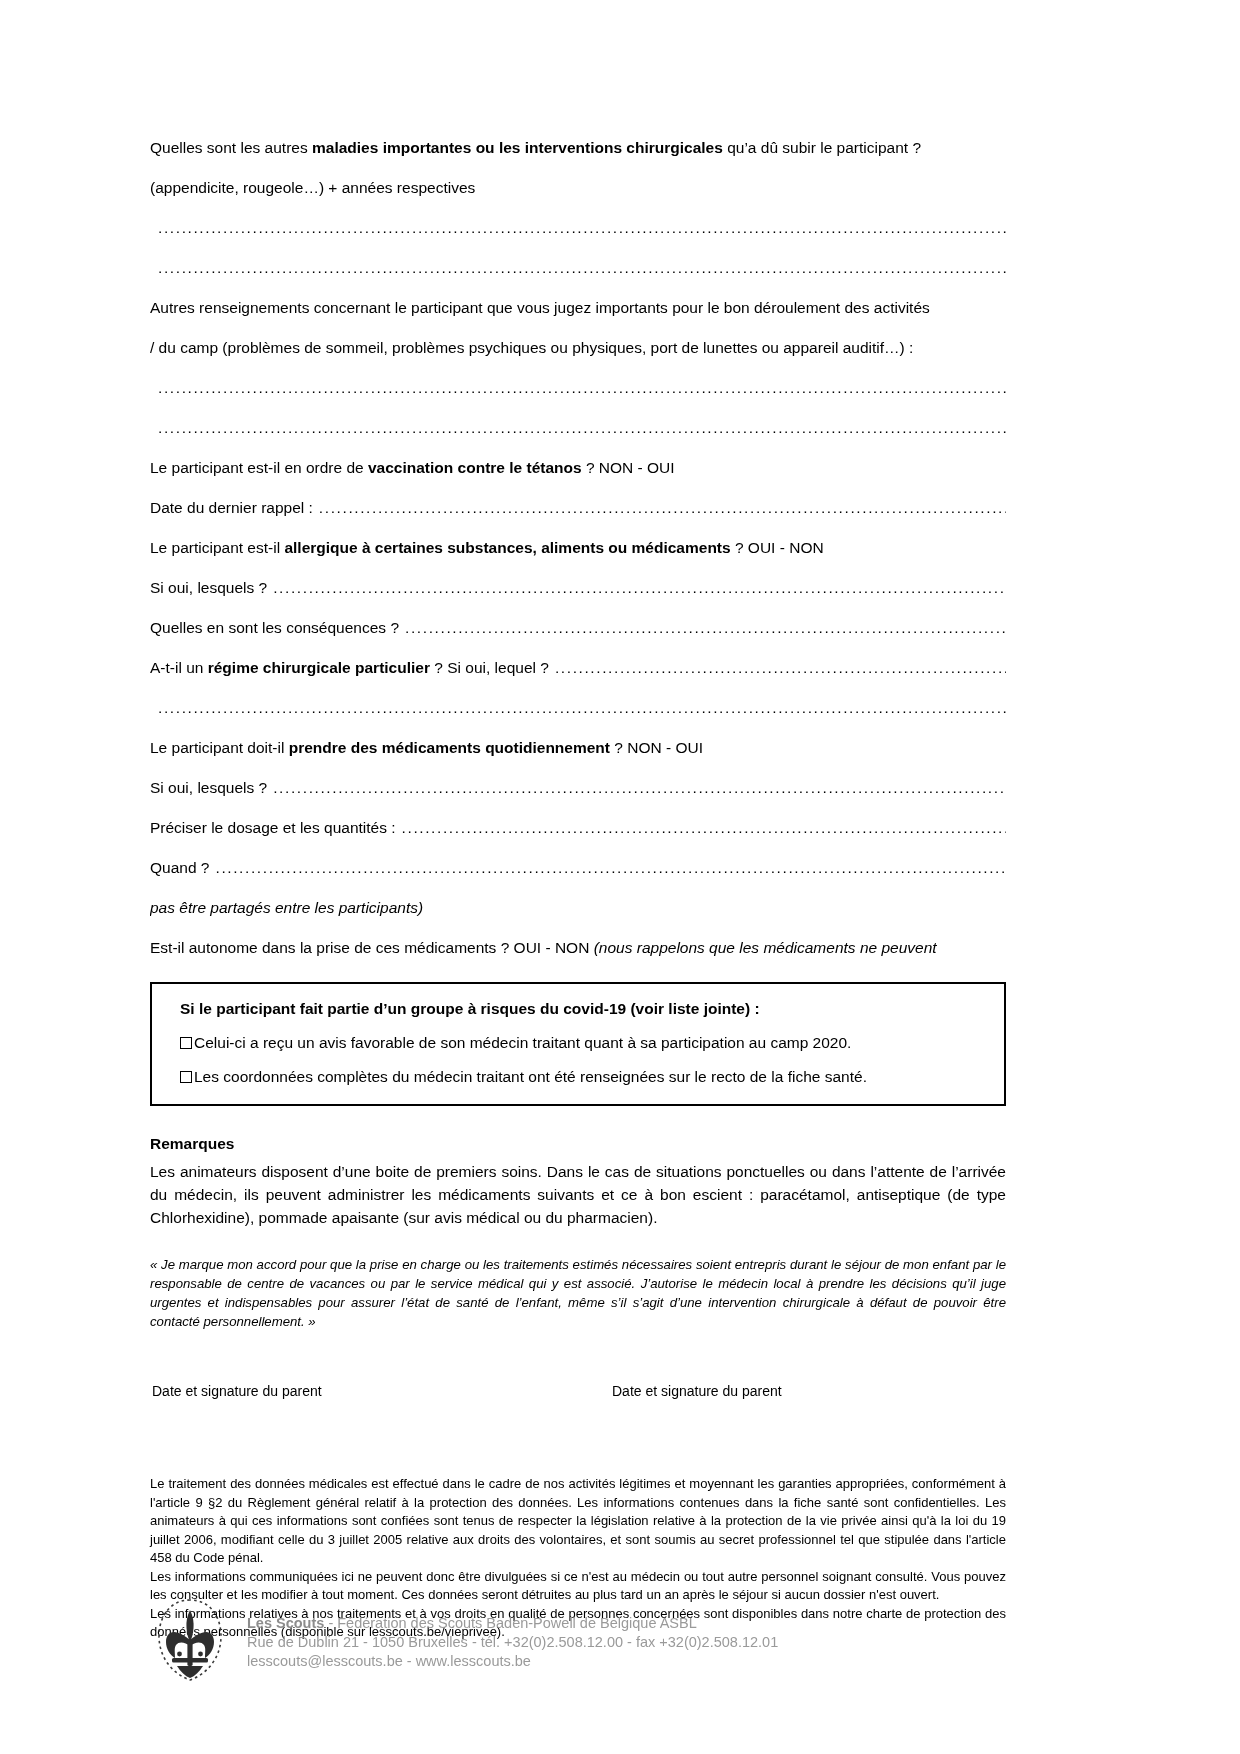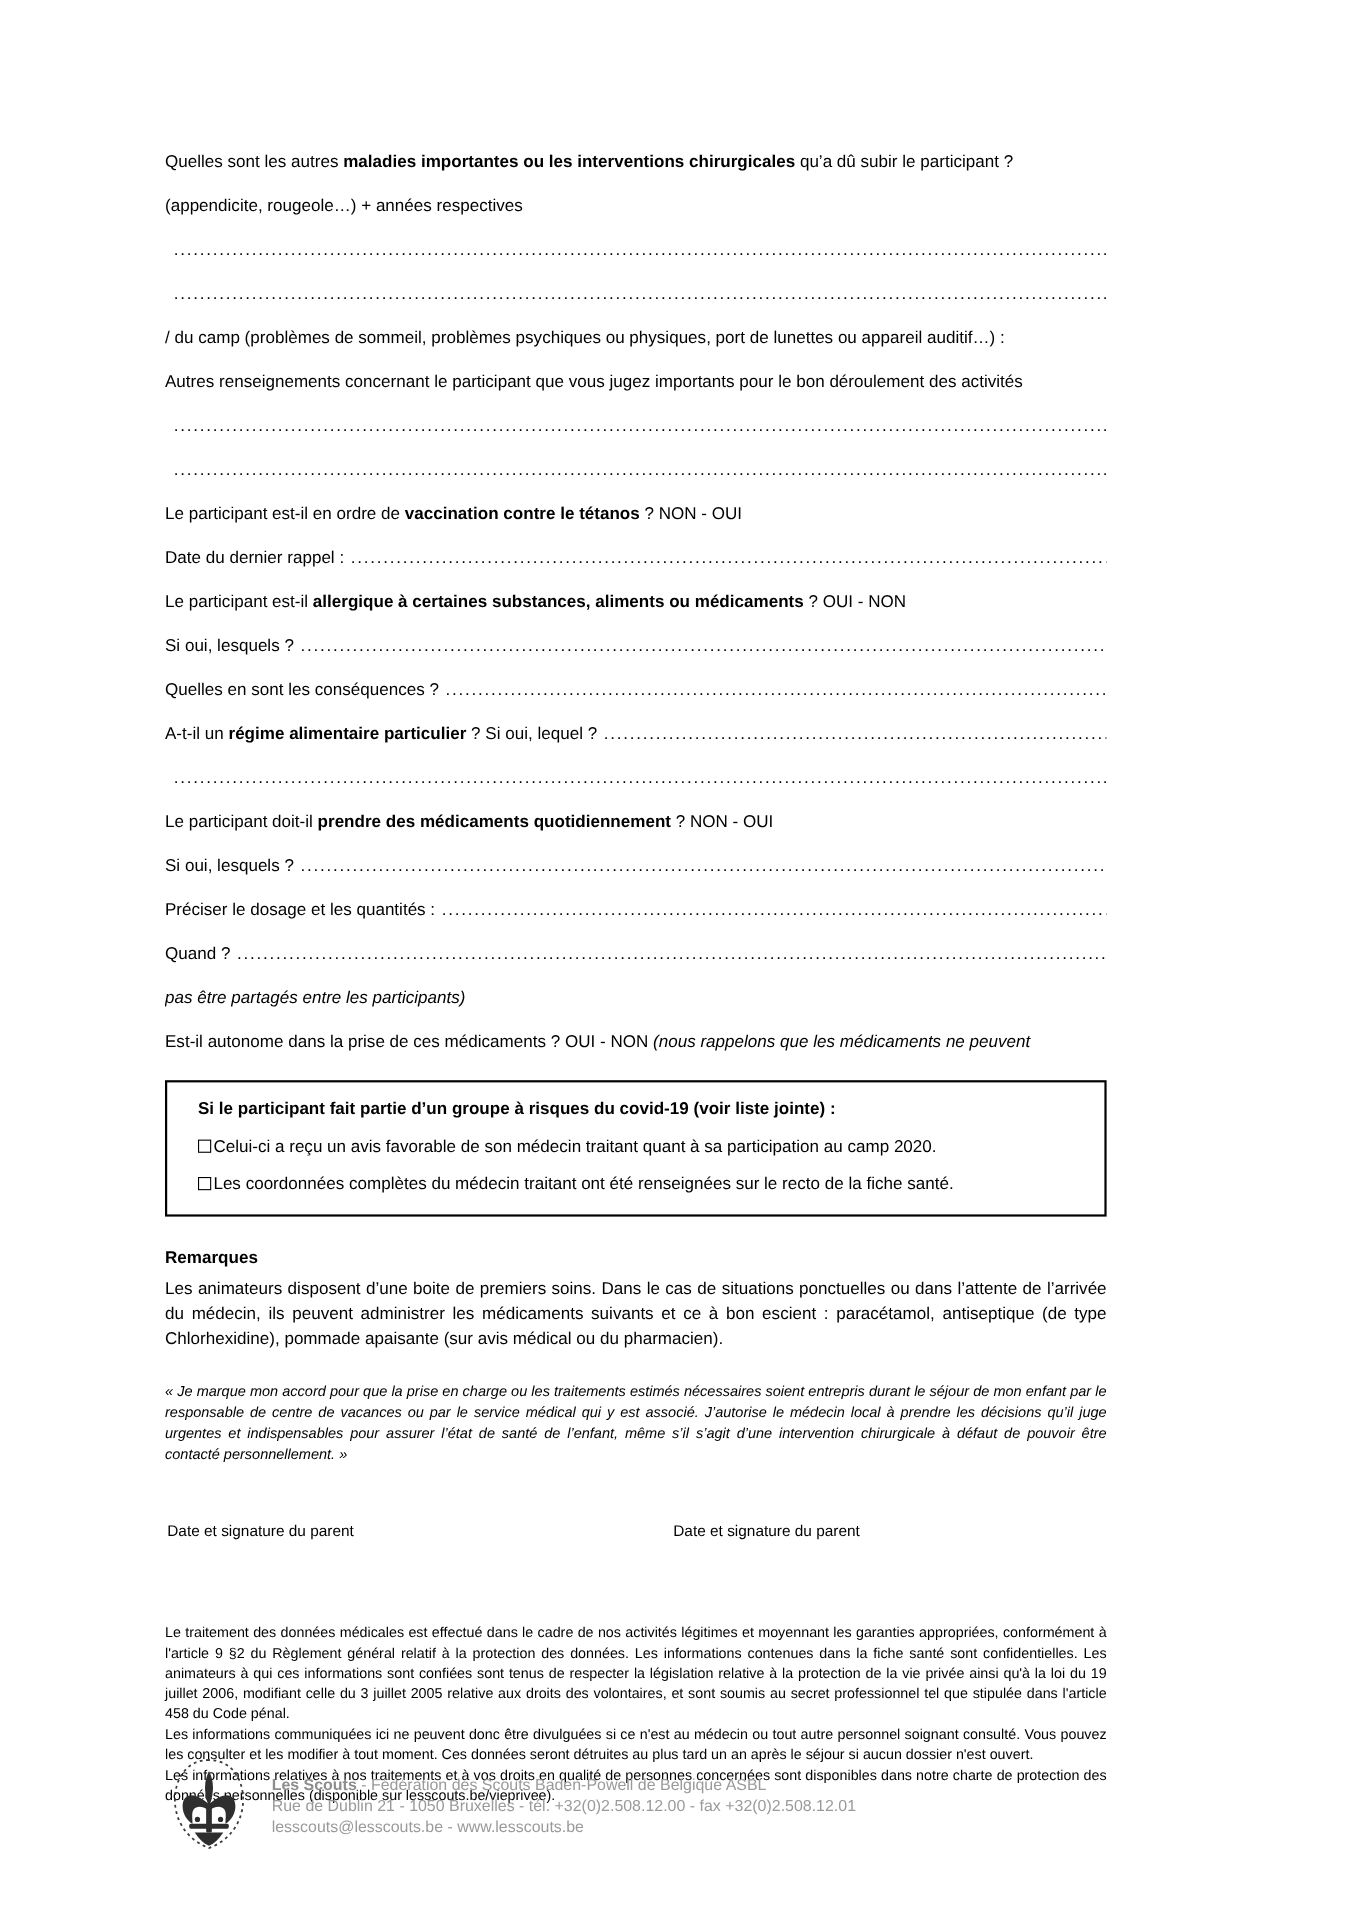--- a/index.html
+++ b/index.html
@@ -165,22 +165,22 @@
   <div class="content">
 
     <div class="qline wrapline">
       <span>Quelles sont les autres </span><span class="b">maladies importantes ou les interventions chirurgicales</span><span> qu’a dû subir le participant ?</span>
     </div>
     <div class="qline">(appendicite, rougeole…) + années respectives</div>
 
     <div class="fullrule">...............................................................................................................................................................................................</div>
     <div class="fullrule">...............................................................................................................................................................................................</div>
 
+    <div class="qline">Autres renseignements concernant le participant que vous jugez importants pour le bon déroulement des activités</div>
     <div class="qline">/ du camp (problèmes de sommeil, problèmes psychiques ou physiques, port de lunettes ou appareil auditif…) :</div>
-    <div class="qline">Autres renseignements concernant le participant que vous jugez importants pour le bon déroulement des activités</div>
 
     <div class="fullrule">...............................................................................................................................................................................................</div>
     <div class="fullrule">...............................................................................................................................................................................................</div>
 
     <div class="qline">
       <span>Le participant est-il en ordre de </span><span class="b">vaccination contre le tétanos</span><span> ? NON - OUI</span>
     </div>
 
     <div class="qrow">
       <span class="lbl">Date du dernier rappel :</span>
@@ -195,21 +195,21 @@
       <span class="lbl">Si oui, lesquels ?</span>
       <span class="lead">.........................................................................................................................................................................</span>
     </div>
 
     <div class="qrow">
       <span class="lbl">Quelles en sont les conséquences ?</span>
       <span class="lead">.........................................................................................................................................................................</span>
     </div>
 
     <div class="qrow">
-      <span class="lbl"><span>A-t-il un </span><span class="b">régime alimentaire particulier</span><span> ? Si oui, lequel ?</span></span>
+      <span class="lbl"><span>A-t-il un </span><span class="b">régime chirurgicale particulier</span><span> ? Si oui, lequel ?</span></span>
       <span class="lead">.........................................................................................................................................................................</span>
     </div>
     <div class="fullrule">...............................................................................................................................................................................................</div>
 
     <div class="qline">
       <span>Le participant doit-il </span><span class="b">prendre des médicaments quotidiennement</span><span> ? NON - OUI</span>
     </div>
 
     <div class="qrow">
       <span class="lbl">Si oui, lesquels ?</span>

